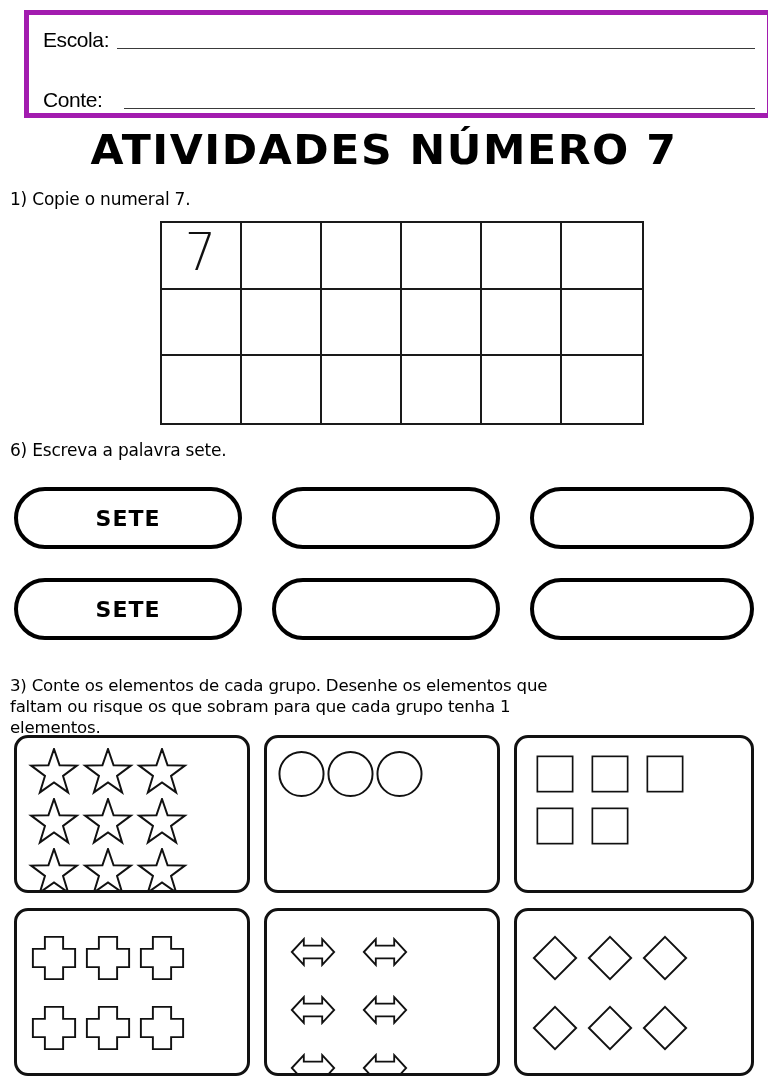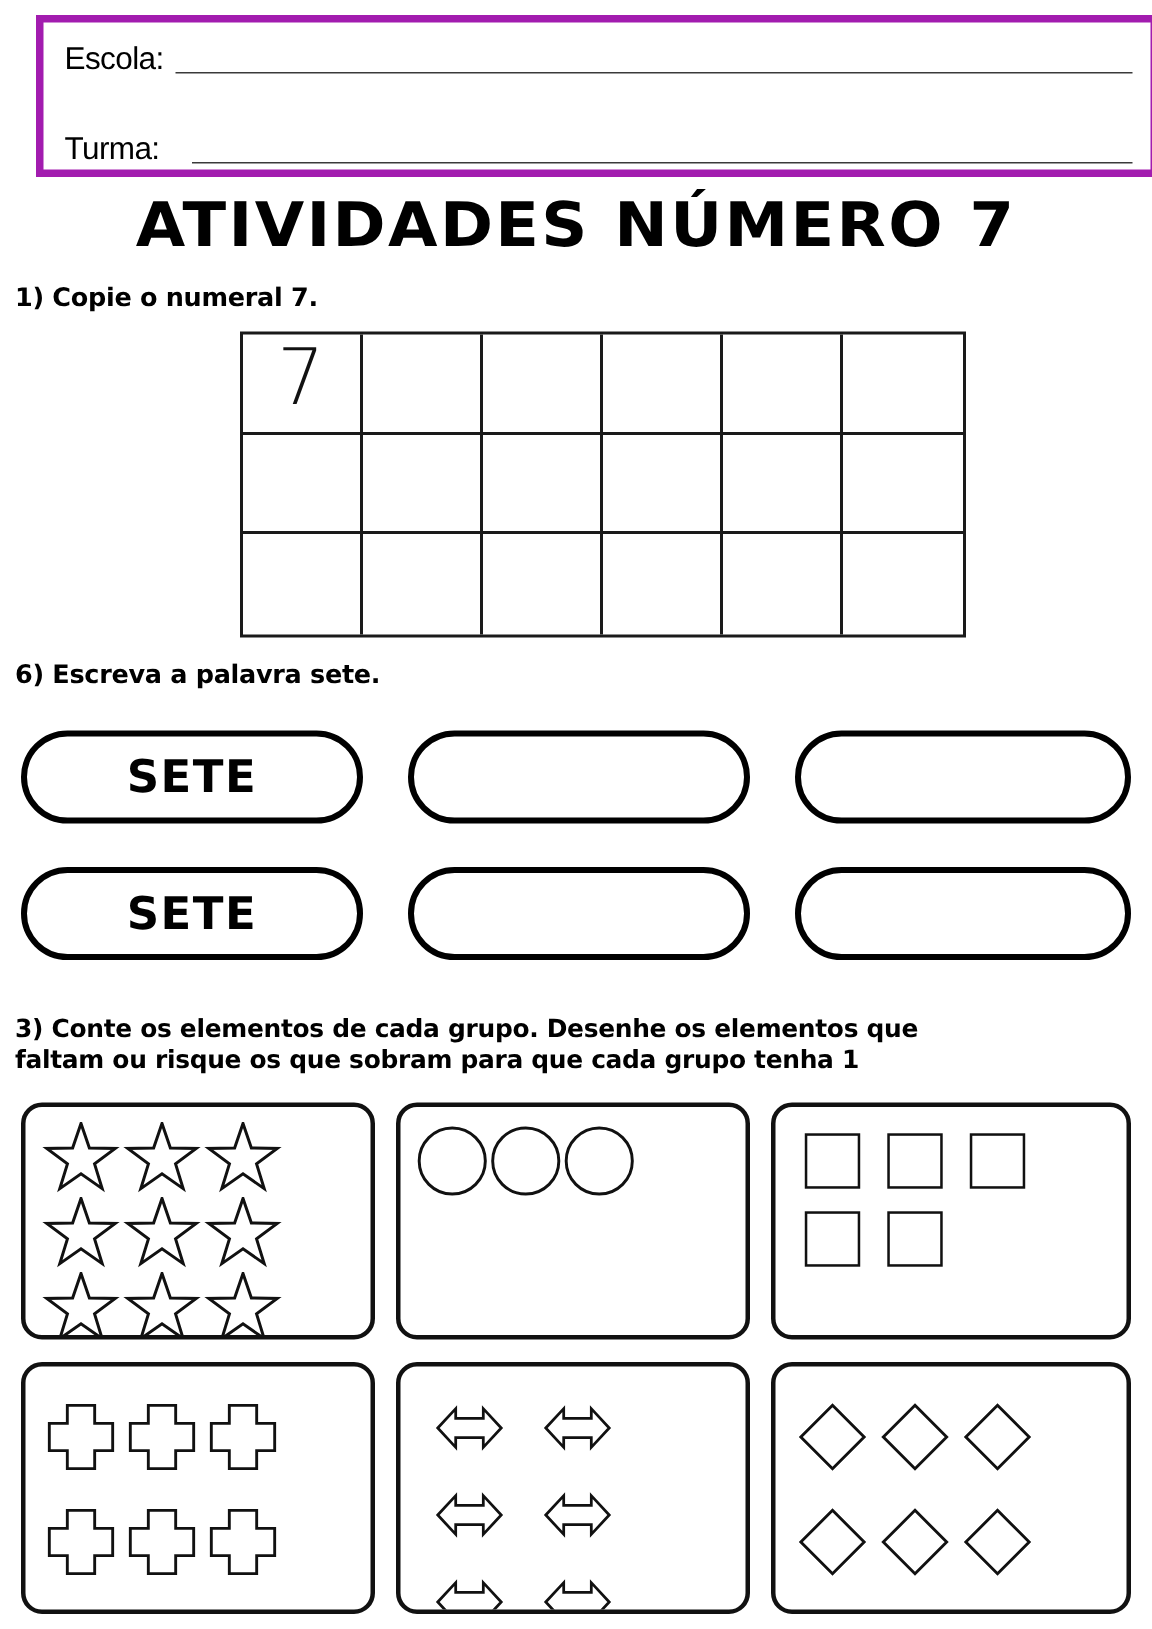--- a/index.html
+++ b/index.html
@@ -78,21 +78,21 @@
     font-size: 41px;
     letter-spacing: 1.5px;
     transform: scaleX(1.04);
     line-height: 48px;
   }
 
   
   .section-heading {
     position: absolute;
     font-family: "DejaVu Sans", sans-serif;
-    font-weight: bold;
+    font-weight: normal;
     font-size: 17px;
     letter-spacing: -0.2px;
     line-height: 20px;
   }
   #heading-1 { left: 10px; top: 189px; }
   #heading-2 { left: 10px; top: 440px; }
   #heading-3 {
     left: 10px;
     top: 652px;
     width: 752px;
@@ -148,21 +148,21 @@
     border: 4px solid #000;
     border-radius: 40px;
     background: #fff;
     display: flex;
     align-items: center;
     justify-content: center;
   }
   .pill span {
     font-family: "DejaVu Sans", sans-serif;
     font-weight: bold;
-    font-size: 30px;
+    font-size: 22px;
     letter-spacing: 1px;
   }
 
   
   .group-box {
     position: absolute;
     box-sizing: border-box;
     border: 3px solid #111;
     border-radius: 14px;
     background: #fff;
@@ -191,21 +191,21 @@
 <div class="header-box">
 
   <div class="header-row r1">
     <span class="field-label">Escola:</span>
     <span class="gap-sm"></span>
     <span class="rule"></span>
   </div>
 
 
   <div class="header-row r3">
-    <span class="field-label">Turma:</span>
+    <span class="field-label">Conte:</span>
     <span class="gap-md"></span>
     <span class="rule"></span>
   </div>
 </div>
 
 <div class="title">ATIVIDADES NÚMERO 7</div>
 
 <div class="section-heading" id="heading-1">1) Copie o numeral 7.</div>
 <div class="copy-grid" id="copy-grid">
     <div class="copy-cell">
@@ -240,20 +240,21 @@
     <div class="pill" style="left: 14px; top: 578px; width: 228px; height: 62px;">
       <span>SETE</span>
     </div>
     <div class="pill" style="left: 272px; top: 578px; width: 228px; height: 62px;"></div>
     <div class="pill" style="left: 530px; top: 578px; width: 224px; height: 62px;"></div>
   </div>
 
 <div class="section-heading" id="heading-3">
   <span>3) Conte os elementos de cada grupo. Desenhe os elementos que</span>
   <span>faltam ou risque os que sobram para que cada grupo tenha 1</span>
+  <span>elementos.</span>
 </div>
 <div id="groups-layer">
     <div class="group-box" style="left: 14px; top: 735px; width: 236px; height: 158px;">
       <div class="shape-wrap" style="top: 10px;">
         <div class="shape-cell" style="width: 54px; height: 50px;">
           <svg width="52" height="50" viewBox="0 0 100 100" xmlns="http://www.w3.org/2000/svg">
             <polygon points="50.00,2.00 61.17,34.63 95.65,35.17 68.07,55.87 78.21,88.83 50.00,69.00 21.79,88.83 31.93,55.87 4.35,35.17 38.83,34.63" fill="none" stroke="#111" stroke-width="4" stroke-linejoin="miter"></polygon>
           </svg>
         </div>
         <div class="shape-cell" style="width: 54px; height: 50px;">

